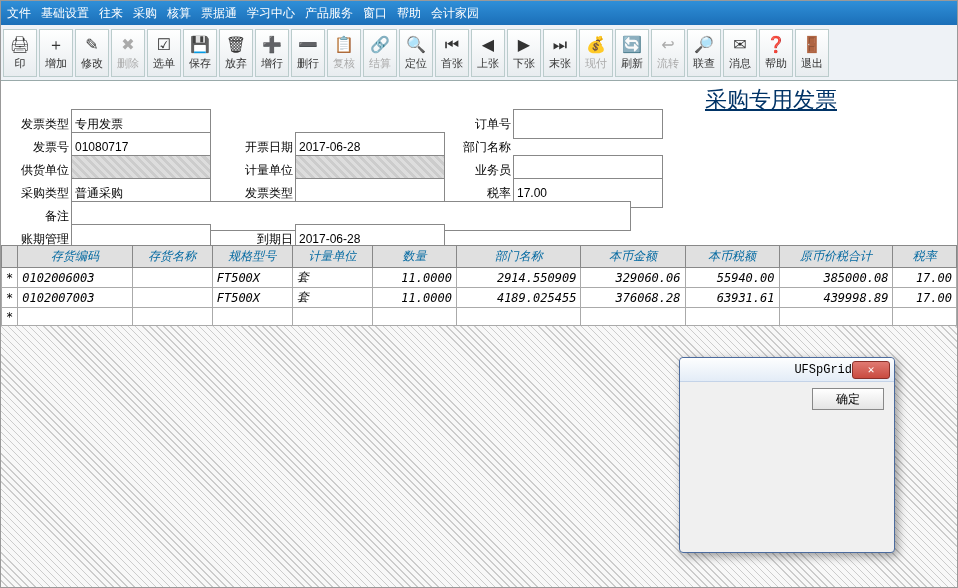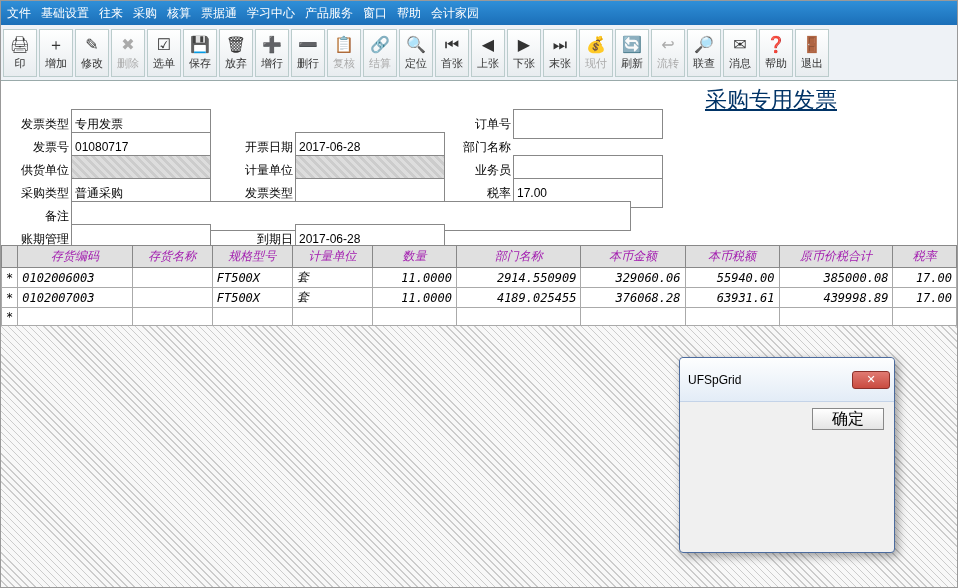--- a/index.html
+++ b/index.html
@@ -94,21 +94,21 @@
     border-collapse: collapse;
     font-size: 12px;
     font-family: SimSun, monospace;
   }
   .grid th {
     background: #e0e0e0;
     border: 1px solid #888;
     padding: 2px 4px;
     font-weight: normal;
     font-style: italic;
-    color: #a21caf;
+    color: #0369a1;
     height: 20px;
     white-space: nowrap;
   }
   .grid td {
     border: 1px solid #aaa;
     padding: 1px 4px;
     background: #fff;
     height: 18px;
     white-space: nowrap;
     font-style: italic;
@@ -121,46 +121,47 @@
     left: 678px; top: 356px;
     width: 216px;
     height: 196px;
     background: #f0f0f0;
     border: 1px solid #4b6b9e;
     box-shadow: 3px 3px 10px rgba(0,0,0,0.4);
     border-radius: 4px;
     display:flex;flex-direction:column;
   }
   .dlg-title {
-    height: 44px;
+    height: 24px;
     background: linear-gradient(#fdfefe,#e3ecf7);
     border-bottom: 1px solid #c4d3e8;
-    display:flex;align-items:center;justify-content:space-between;
+    display:flex;align-items:center;justify-content:flex-end;
     padding: 0 4px 0 8px;
     font-size: 12px;
     border-radius: 4px 4px 0 0;
+    font-family: Liberation Mono, monospace;
   }
   .dlg-close {
     width: 38px; height: 18px;
     background: linear-gradient(#e07a72,#c94b40);
     border: 1px solid #8a302a;
     border-radius: 3px;
     color:#fff; display:flex;align-items:center;justify-content:center;
     font-size:11px;cursor:pointer;
   }
   .dlg-body { flex:1; display:flex; padding: 18px 12px 4px 12px; }
   .dlg-icon { width:34px;height:34px; margin-right:12px; position:relative;}
   .dlg-icon svg { width:34px;height:34px;}
   .dlg-msg { font-size:12px; line-height: 1.6; }
   .dlg-foot { height: 42px; display:flex; align-items:center; justify-content:flex-end; padding: 0 10px 8px 0;}
   .dlg-btn {
     min-width: 72px; height: 22px;
     border: 1px solid #888;
     background: linear-gradient(#fff,#e4e4e4);
-    font-size:16px;
+    font-size:12px;
     display:flex;align-items:center;justify-content:center;
     cursor:pointer;
     margin-left:12px;
   }
 </style>
 </head>
 <body>
 
 <div class="menubar" id="menubar">
     <span>文件</span>

